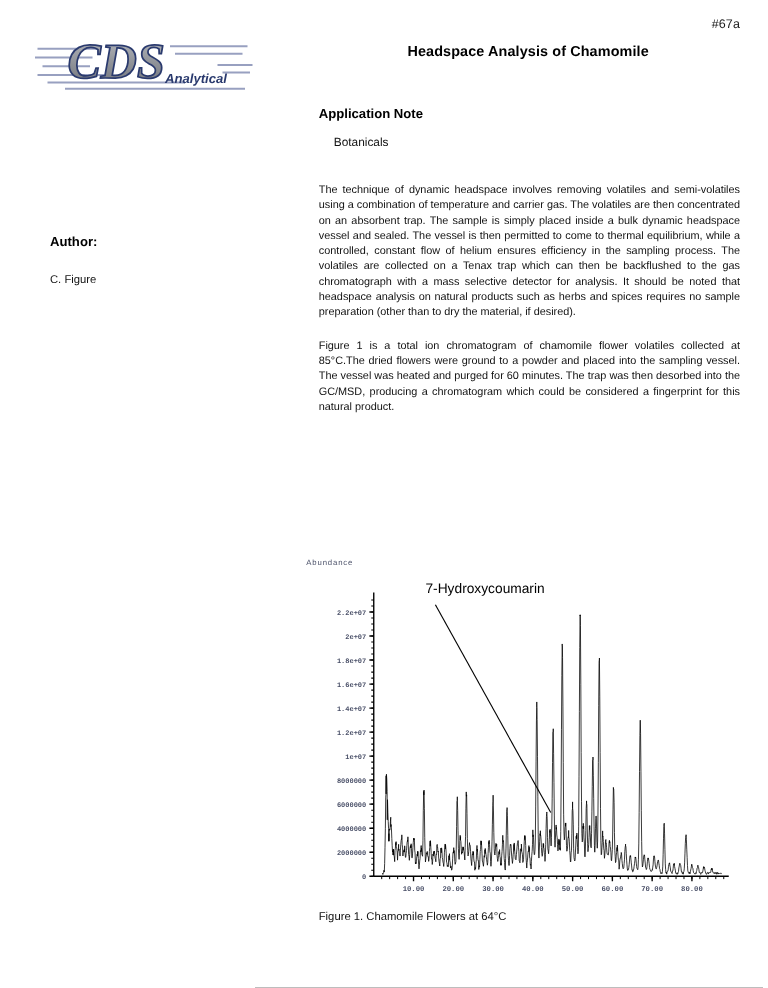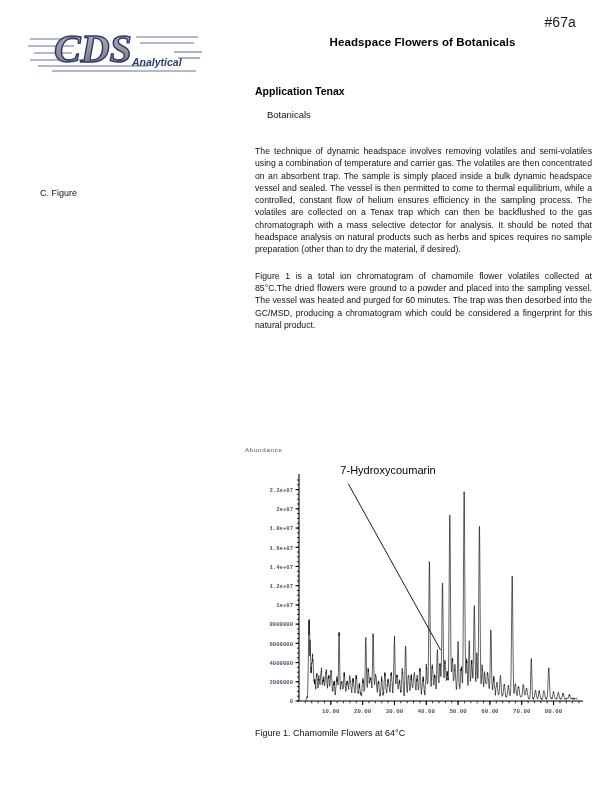--- a/index.html
+++ b/index.html
@@ -16,22 +16,22 @@
     height: 790px;
     background: #ffffff;
     overflow: hidden;
     box-sizing: border-box;
   }
 
   
   .doc-number {
     position: absolute;
     top: 14px;
-    right: 38px;
-    font-size: 14px;
+    right: 22px;
+    font-size: 10px;
     color: #1a1a1a;
     letter-spacing: .1px;
     padding-left: 30px;
   }
   .doc-title {
     position: absolute;
     top: 36px;
     left: 255px;
     width: 335px;
     text-align: center;
@@ -122,21 +122,21 @@
     white-space: nowrap;
   }
 </style>
 </head>
 <body>
 
 <div class="page">
 
   <div class="doc-number">#67a</div>
 
-  <div class="doc-title">Headspace Flowers of Botanicals</div>
+  <div class="doc-title">Headspace Analysis of Chamomile</div>
 
   <div class="logo">
     <svg viewBox="0 0 176 48" width="176" height="48">
       <defs>
         <linearGradient id="ltr" x1="0" y1="0" x2="0" y2="1">
           <stop offset="0%" stop-color="#b9bcc2"></stop>
           <stop offset="55%" stop-color="#8f9298"></stop>
           <stop offset="100%" stop-color="#70737a"></stop>
         </linearGradient>
       </defs>
@@ -157,25 +157,26 @@
         <line x1="150" y1="32" x2="172" y2="32"></line>
       </g>
 
       <text x="26" y="36" font-family="'Liberation Serif', serif" font-size="40" font-weight="bold" font-style="italic" fill="url(#ltr)" stroke="#2a3a6e" stroke-width="1.4">CDS</text>
 
       <text x="104" y="40" font-family="'Liberation Sans', sans-serif" font-size="10.5" font-weight="bold" font-style="italic" fill="#2a3a6e">Analytical</text>
     </svg>
   </div>
 
   <div class="author-block">
+    <p class="author-label">Author:</p>
     <p class="author-name">C. Figure</p>
   </div>
 
   <div class="appnote">
-    <p class="appnote-title">Application Tenax</p>
+    <p class="appnote-title">Application Note</p>
     <p class="appnote-sub">Botanicals</p>
   </div>
 
   <div class="body-col">
     <p>The technique of dynamic headspace involves removing volatiles and semi-volatiles using a combination of temperature and carrier gas. The volatiles are then concentrated on an absorbent trap. The sample is simply placed inside a bulk dynamic headspace vessel and sealed. The vessel is then permitted to come to thermal equilibrium, while a controlled, constant flow of helium ensures efficiency in the sampling process. The volatiles are collected on a Tenax trap which can then be backflushed to the gas chromatograph with a mass selective detector for analysis. It should be noted that headspace analysis on natural products such as herbs and spices requires no sample preparation (other than to dry the material, if desired).</p>
     <p>Figure 1 is a total ion chromatogram of chamomile flower volatiles collected at 85°C.The dried flowers were ground to a powder and placed into the sampling vessel. The vessel was heated and purged for 60 minutes. The trap was then desorbed into the GC/MSD, producing a chromatogram which could be considered a fingerprint for this natural product.</p>
   </div>
 
   <div class="figure-wrap">
     <svg class="figure-svg" id="chromatogram" viewBox="0 0 350 290" width="350" height="290">

